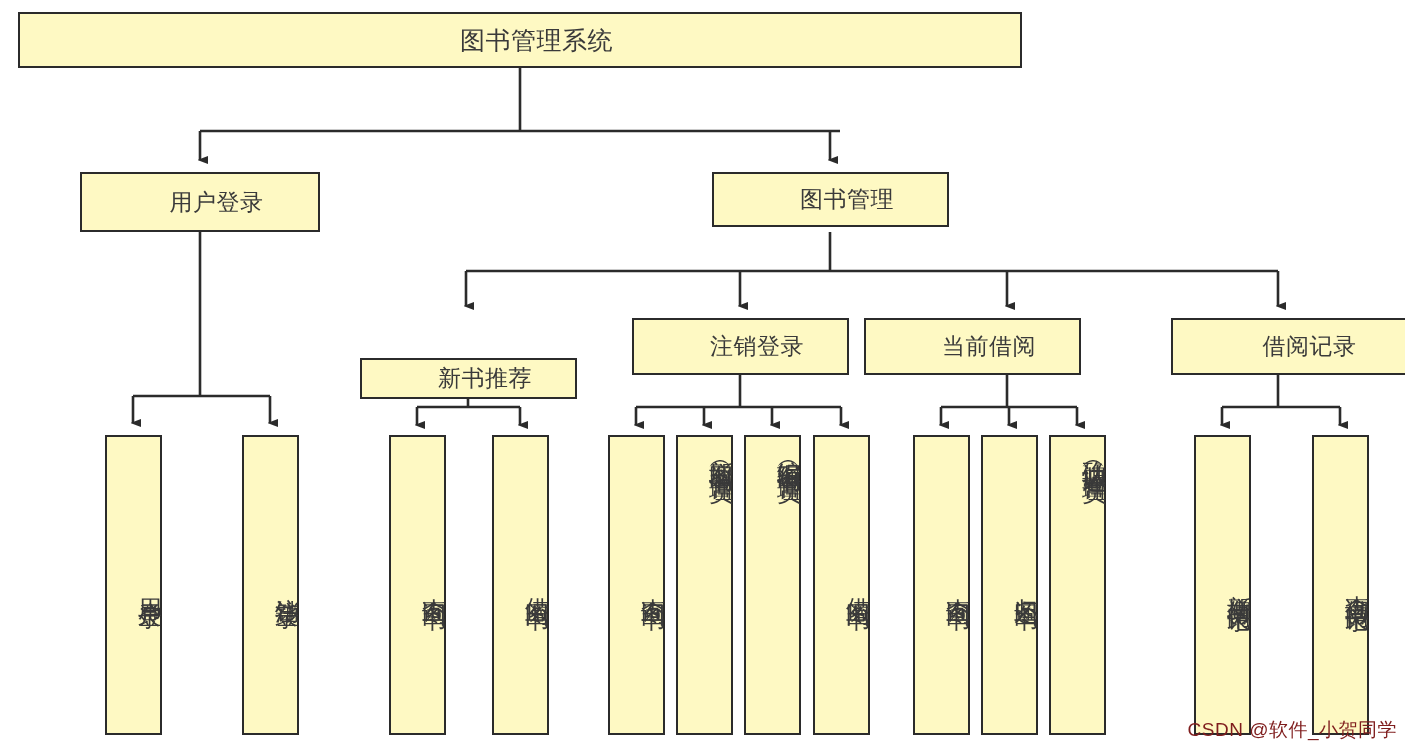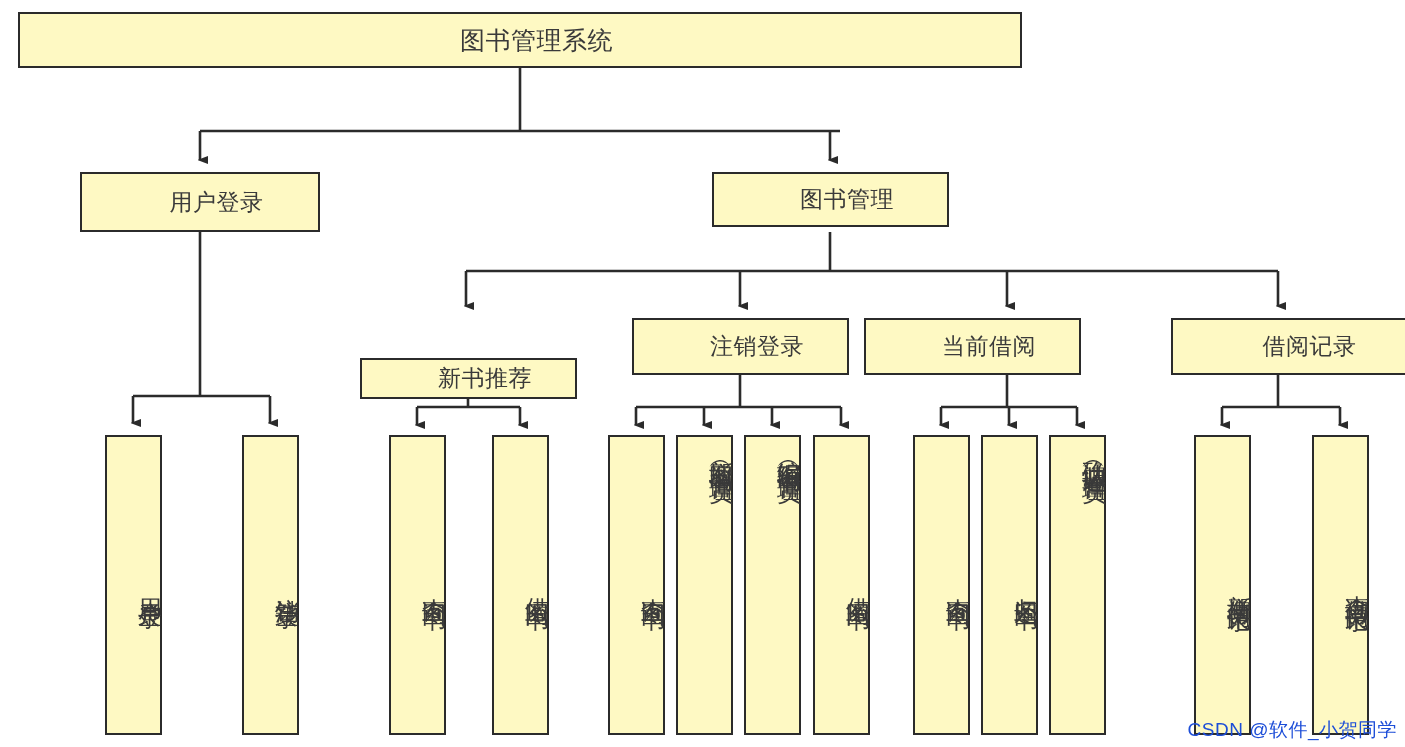--- a/index.html
+++ b/index.html
@@ -76,21 +76,21 @@
   }
   .node.leaf.top-aligned .node-label {
     margin-top: 4px;
   }
   
   #watermark {
     position: absolute;
     right: 8px;
     bottom: 4px;
     font-size: 19px;
-    color: #1d4ed8;
+    color: #7f1d1d;
     white-space: nowrap;
     z-index: 6;
     letter-spacing: 0.5px;
   }
 </style>
 </head>
 <body>
 
 <div id="diagram-root">
 

